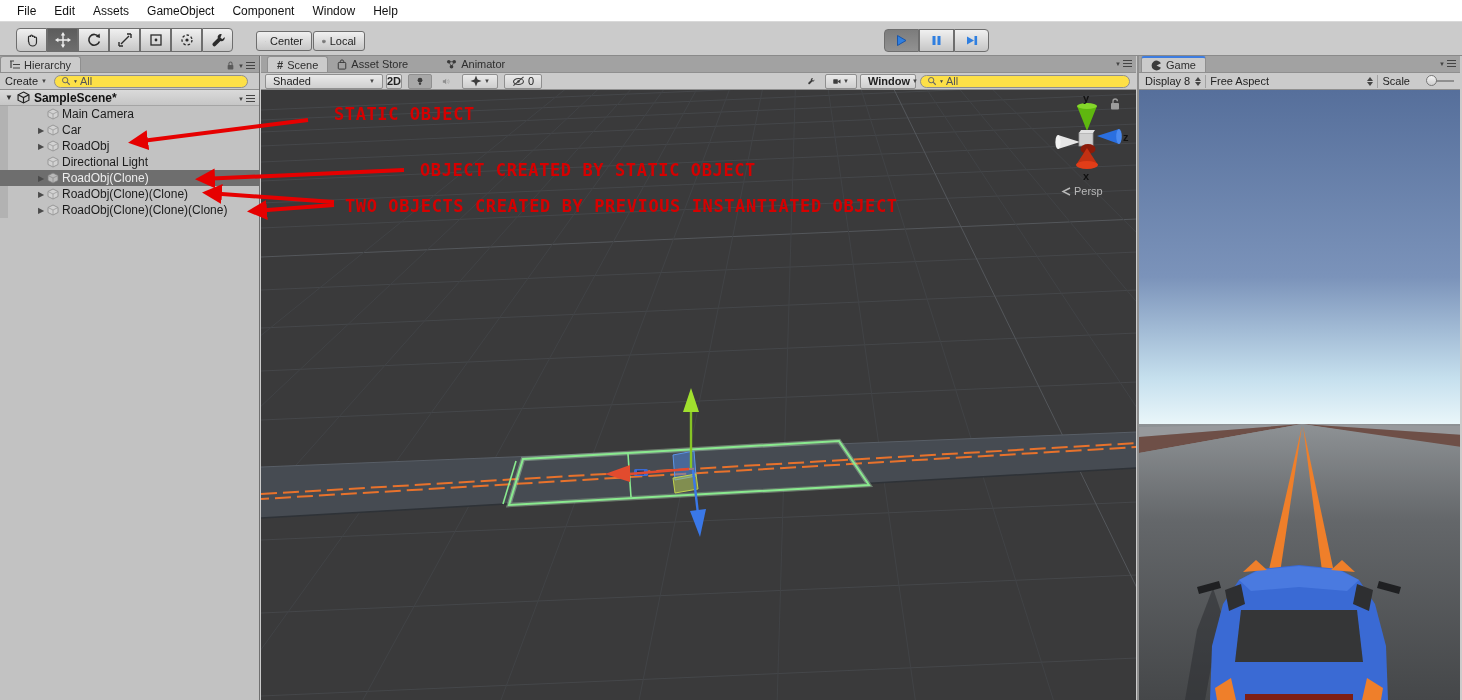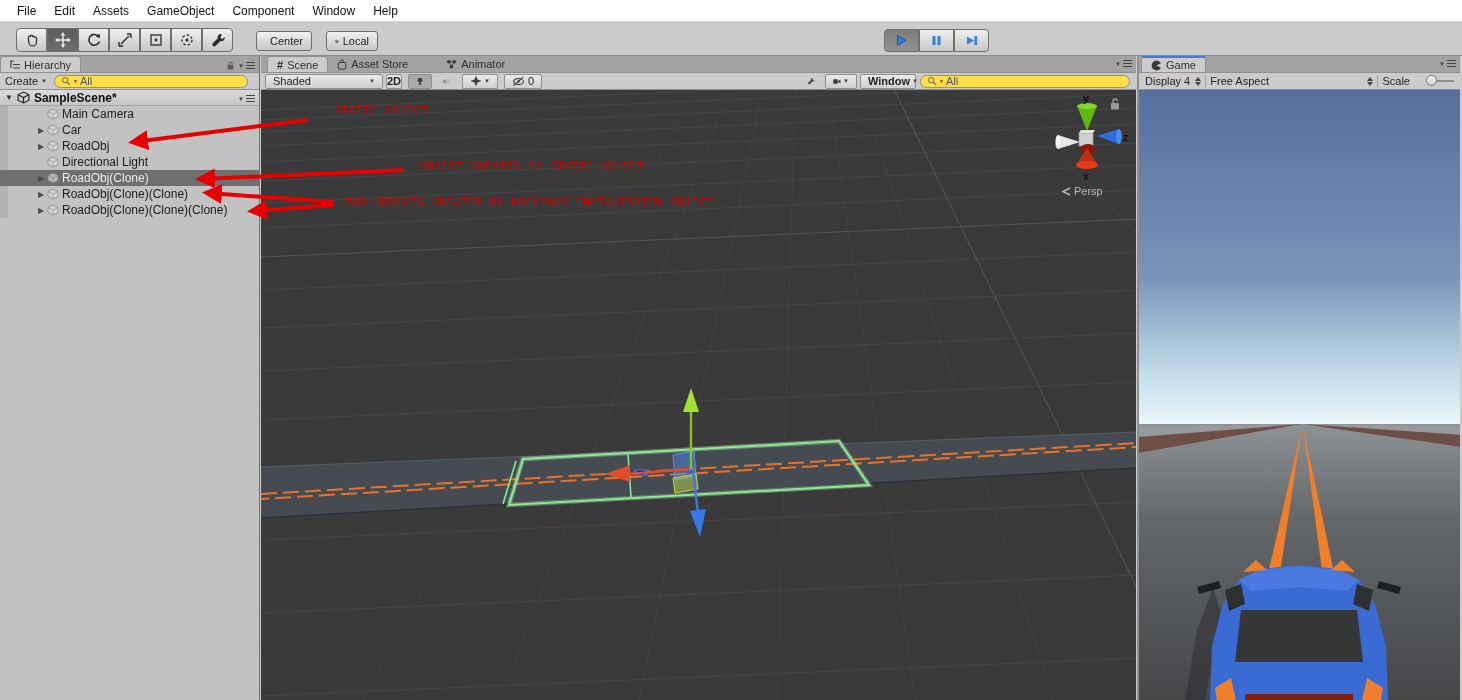--- a/index.html
+++ b/index.html
@@ -59,21 +59,21 @@
   .gutter { position:absolute; left:0; top:50px; width:8px; height:112px; background:#b2b2b2; }
 
   
   #scenepanel { left:261px; width:875px; background:#cbcbcb; }
   #scene-viewport { background:#3a3a3b; overflow:hidden; }
   .stb-btn { height:15px; display:flex; align-items:center; justify-content:center; gap:2px;
     border:1px solid #8f8f8f; border-radius:2px; background:linear-gradient(#e9e9e9,#cfcfcf);
     padding:0 7px; margin-left:3px; font-size:11px; color:#222; }
   .stb-btn.pressed { background:#a8a8a8; }
   .stb-flat { border:none; background:none; }
-  .annotation { position:absolute; font-size:11px; font-weight:normal; letter-spacing:.6px;
+  .annotation { position:absolute; font-size:17px; font-weight:bold; letter-spacing:.6px;
     color:var(--annotation-red,#d40000); white-space:nowrap; z-index:30;
     font-family:"DejaVu Sans Mono", monospace; }
 
   
   #gamepanel { left:1139px; width:323px; background:#cbcbcb; border-left:2px solid #8f8f8f; margin-left:-2px; }
   #game-viewport { overflow:hidden; background:#5a7099; }
   .gsep { width:1px; height:13px; background:#a2a2a2; margin:0 4px; }
   .updown { display:inline-flex; flex-direction:column; gap:1px; margin-left:5px; }
   .updown i { width:0; height:0; border-left:3px solid transparent; border-right:3px solid transparent; }
   .updown .up { border-bottom:4px solid #444; }
@@ -143,21 +143,21 @@
         </svg>
     </div>
 
     <div class="tbtn pill" style="left:256px; width:56px">
       <svg width="11" height="11" viewBox="0 0 11 11">
           <rect x="1.5" y="1.5" width="8" height="8" fill="none" stroke="#333" stroke-width="1.2"></rect>
           <rect x="4.2" y="4.2" width="2.6" height="2.6" fill="#333"></rect>
         </svg>
       <span>Center</span>
     </div>
-    <div class="tbtn pill" style="left:326px; width:52px">
+    <div class="tbtn pill" style="left:313px; width:52px">
       <svg width="11" height="11" viewBox="0 0 12 12">
           <path d="M6 1 L11 3.5 V8.5 L6 11 L1 8.5 V3.5z" fill="#8c8c8c" stroke="#444" stroke-width=".9"></path>
           <path d="M1 3.5 L6 6 L11 3.5 M6 6 V11" stroke="#444" fill="none" stroke-width=".9"></path>
         </svg>
       <span>Local</span>
     </div>
 
     <div class="tbtn playbtn active" style="left:884px; border-radius:4px 0 0 4px">
       <svg width="15" height="15" viewBox="0 0 15 15">
           <path d="M3.5 2.5 L12 7.5 L3.5 12.5z" style="fill:var(--play-blue)" stroke="#1c56a8" stroke-width="1"></path>
@@ -475,21 +475,21 @@
           </svg>
         <span>Game</span>
       </div>
       <div class="panelmenu">
         <span class="dd-arrow">▼</span>
         <span class="burger"></span>
       </div>
     </div>
     <div class="ptoolbar">
       <div style="display:flex; align-items:center; padding-left:6px">
-        <span>Display 4</span>
+        <span>Display 8</span>
         <span class="updown">
             <i class="up"></i>
             <i class="dn"></i>
           </span>
       </div>
       <div class="gsep"></div>
       <div style="display:flex; align-items:center; flex:1">
         <span>Free Aspect</span>
         <span style="flex:1"></span>
         <span class="updown">

